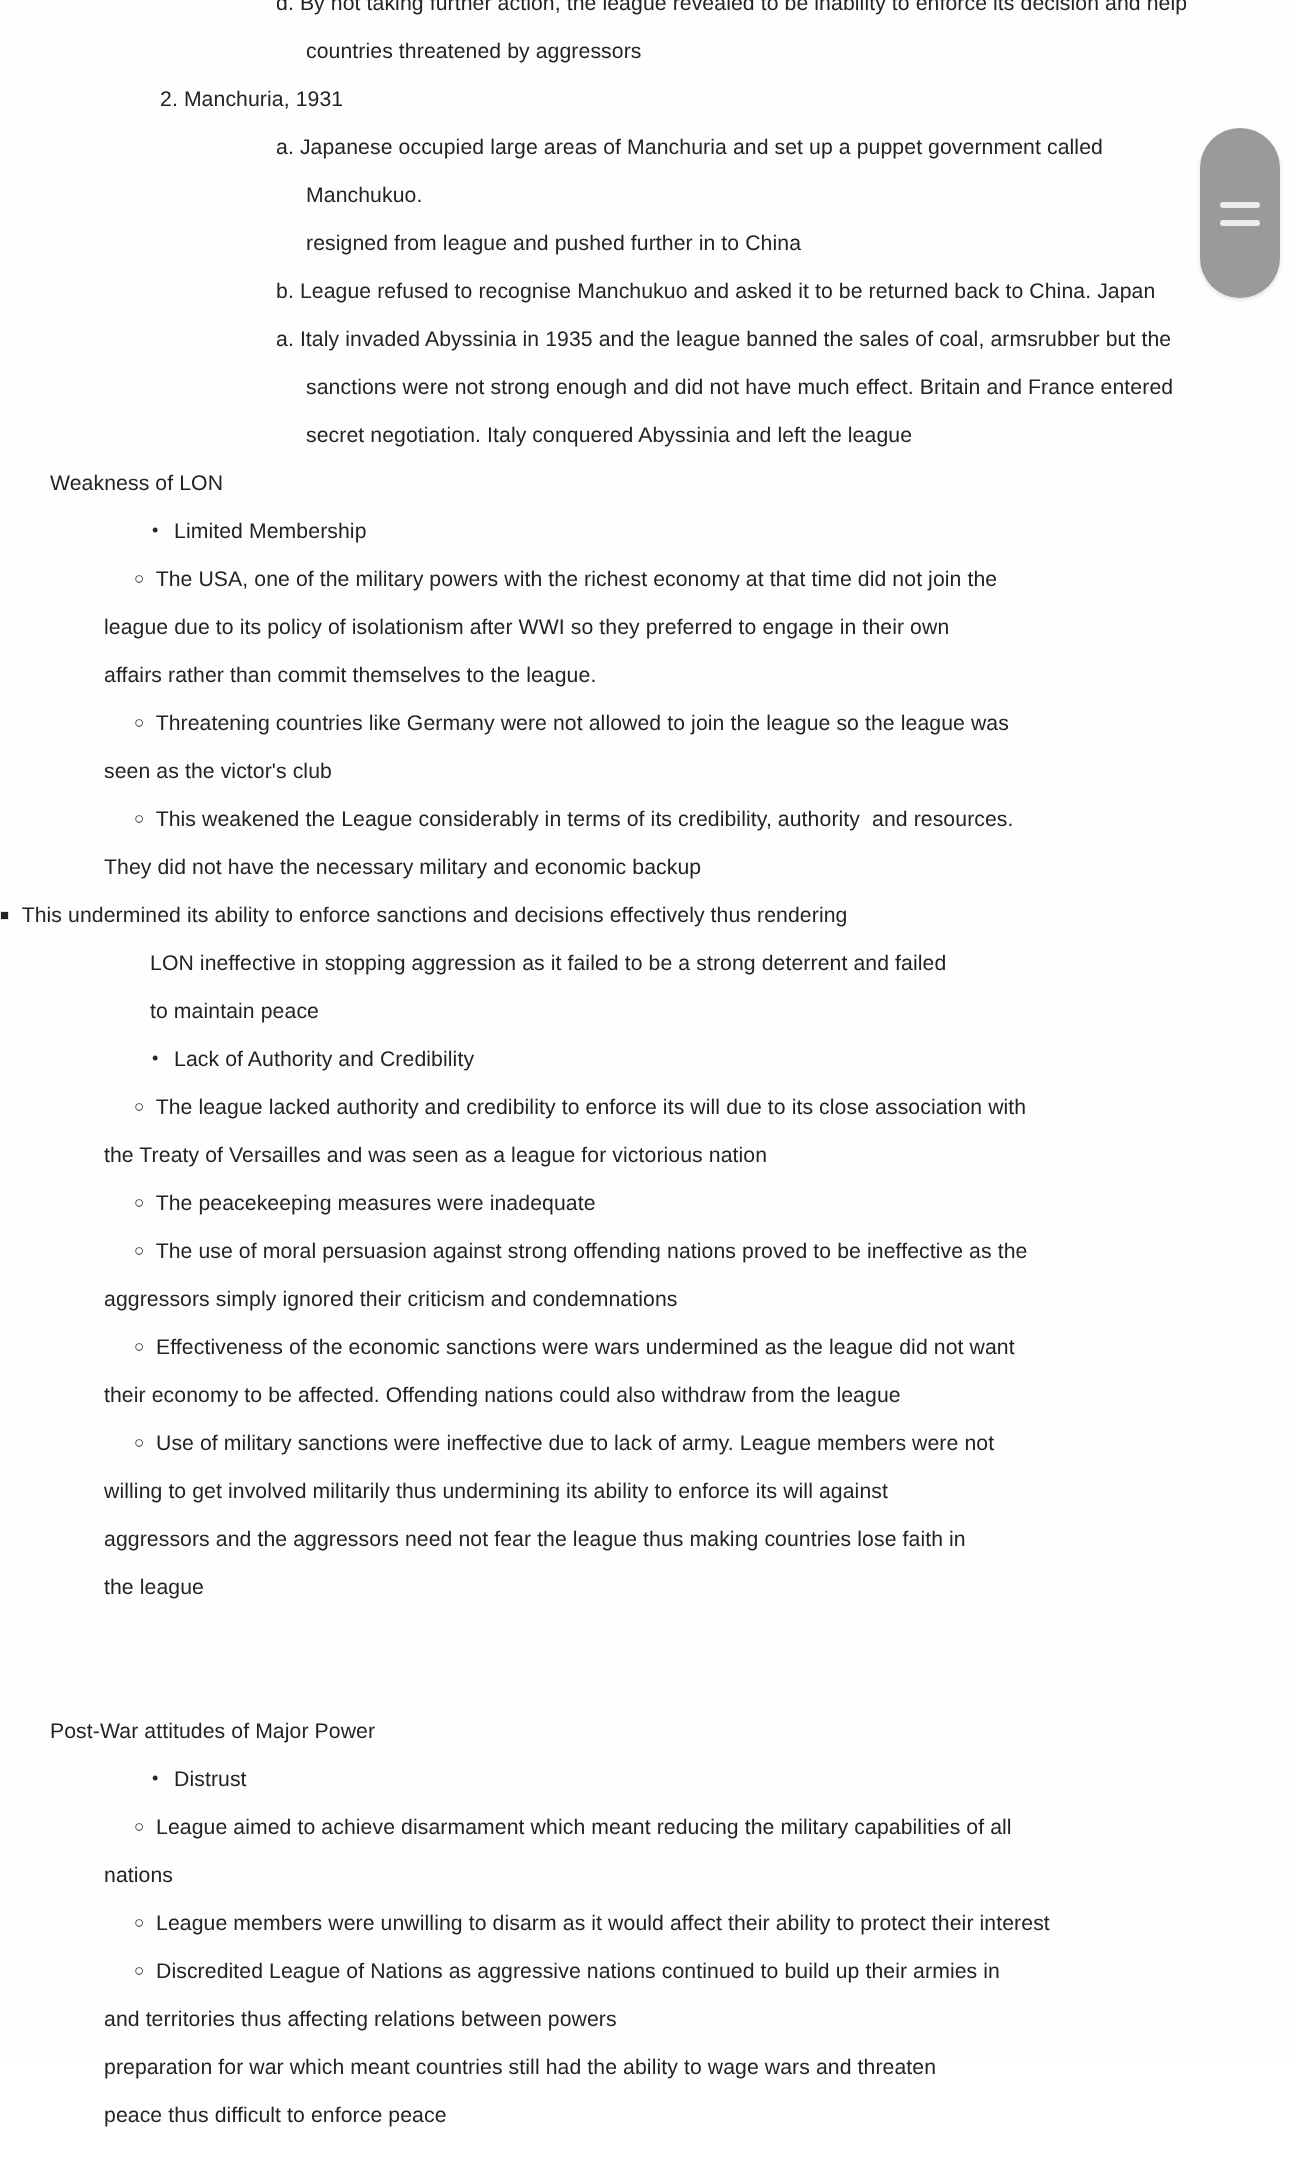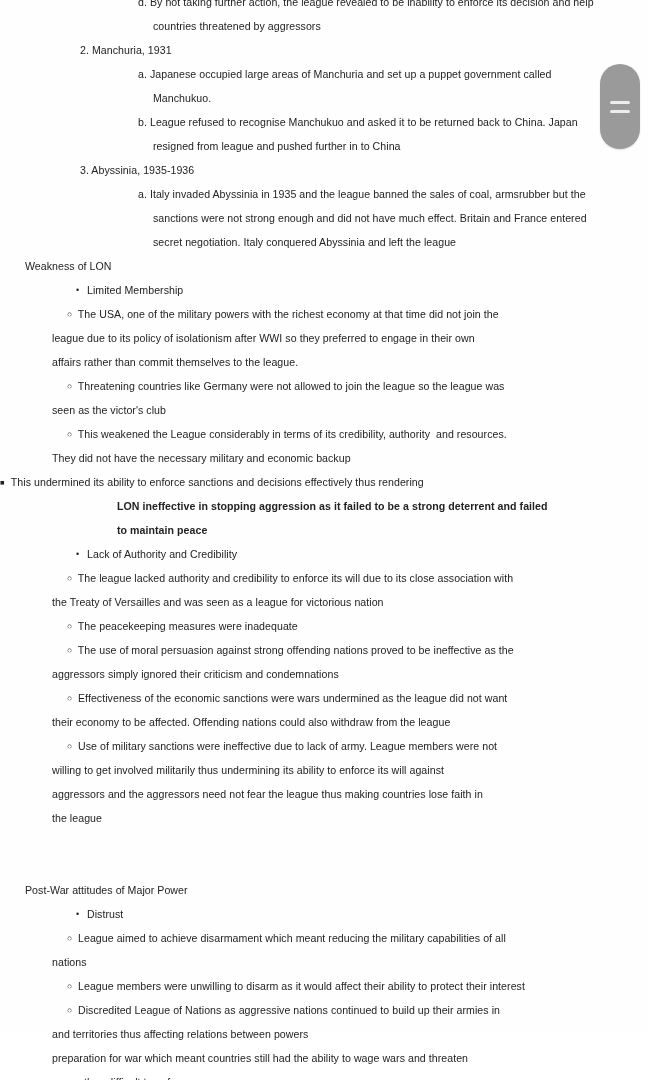--- a/index.html
+++ b/index.html
@@ -53,21 +53,21 @@
   
   .lv-let       { padding-left: 138px; }
   .lv-let-cont  { padding-left: 153px; }
   
   .lv-disc      { padding-left: 76px; }
   
   .lv-circ      { padding-left: 67px; }
   .lv-circ-cont { padding-left: 52px; }
   
   .lv-sq        { }
-  .lv-sq-cont   { padding-left: 117px; font-weight: bold; }
+  .lv-sq-cont   { padding-left: 75px; }
 
   .bullet {
     display: inline-block;
     width: 8px;
     margin-right: 0px;
     text-align: left;
   }
   .bullet.disc   { font-size: 9px;  position: relative; top: -1px; }
   .bullet.circle { font-size: 8.5px; position: relative; top: -1px; }
   .bullet.square { font-size: 7.5px; position: relative; top: -1.5px; }
@@ -104,23 +104,22 @@
 <body>
 
 <div id="page">
 
   <div class="doc" id="doc-body">
       <div class="line lv-let"><span class="marker">d.</span> <span>By not taking further action, the league revealed to be inability to enforce its decision and help</span></div>
       <div class="line lv-let-cont"><span>countries threatened by aggressors</span></div>
       <div class="line lv-num"><span class="marker">2.</span> <span>Manchuria, 1931</span></div>
       <div class="line lv-let"><span class="marker">a.</span> <span>Japanese occupied large areas of Manchuria and set up a puppet government called</span></div>
       <div class="line lv-let-cont"><span>Manchukuo.</span></div>
+      <div class="line lv-let-cont"><span>resigned from league and pushed further in to China</span></div>
       <div class="line lv-let"><span class="marker">b.</span> <span>League refused to recognise Manchukuo and asked it to be returned back to China. Japan</span></div>
-      <div class="line lv-let-cont"><span>resigned from league and pushed further in to China</span></div>
-      <div class="line lv-num"><span class="marker">3.</span> <span>Abyssinia, 1935-1936</span></div>
       <div class="line lv-let"><span class="marker">a.</span> <span>Italy invaded Abyssinia in 1935 and the league banned the sales of coal, armsrubber but the</span></div>
       <div class="line lv-let-cont"><span>sanctions were not strong enough and did not have much effect. Britain and France entered</span></div>
       <div class="line lv-let-cont"><span>secret negotiation. Italy conquered Abyssinia and left the league</span></div>
       <div class="line lv-head"><span>Weakness of LON</span></div>
       <div class="line lv-disc"><span class="bullet disc">•</span> <span>Limited Membership</span></div>
       <div class="line lv-circ"><span class="bullet circle">○</span> <span>The USA, one of the military powers with the richest economy at that time did not join the</span></div>
       <div class="line lv-circ-cont"><span>league due to its policy of isolationism after WWI so they preferred to engage in their own</span></div>
       <div class="line lv-circ-cont"><span>affairs rather than commit themselves to the league.</span></div>
       <div class="line lv-circ"><span class="bullet circle">○</span> <span>Threatening countries like Germany were not allowed to join the league so the league was</span></div>
       <div class="line lv-circ-cont"><span>seen as the victor's club</span></div>

